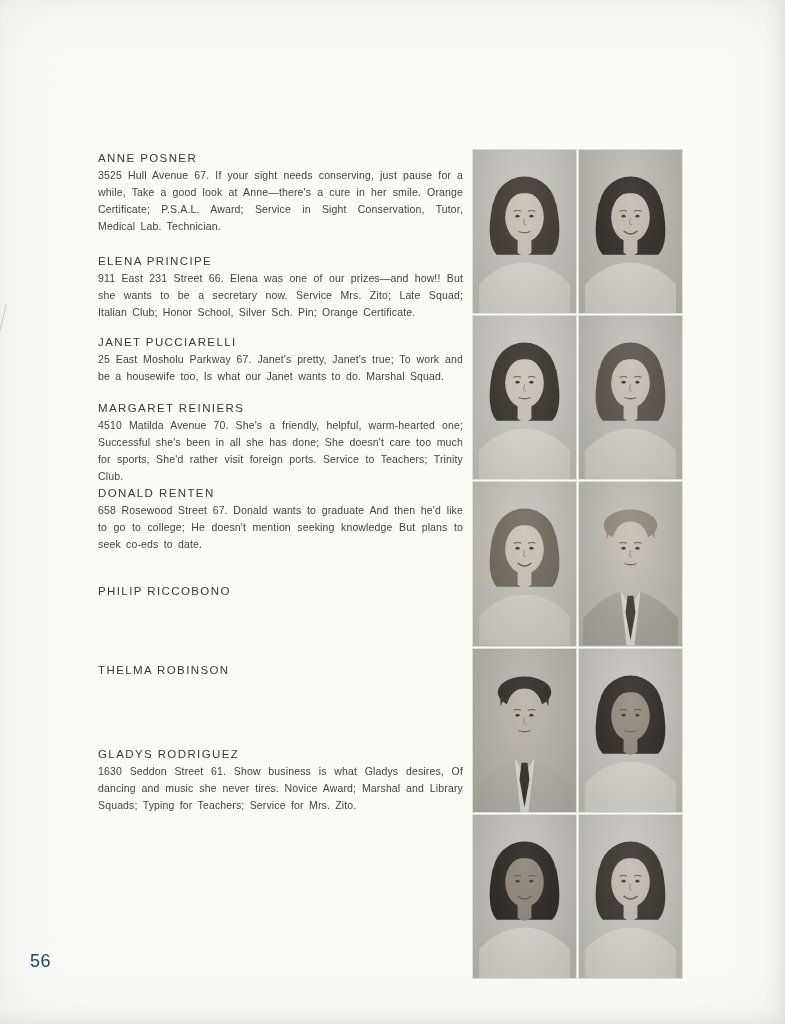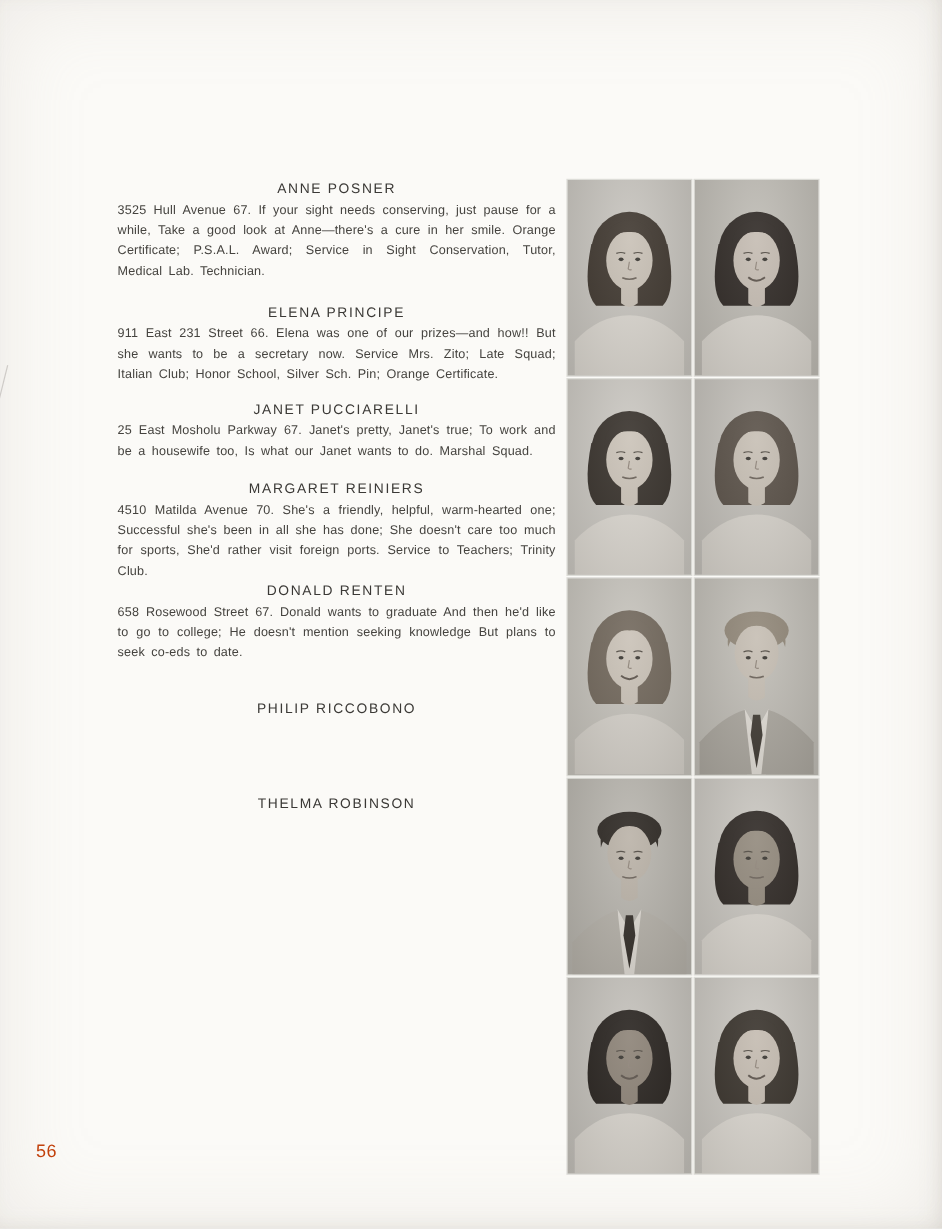--- a/index.html
+++ b/index.html
@@ -16,32 +16,32 @@
   .entry:nth-child(2){top:253px}
   .entry:nth-child(3){top:334px}
   .entry:nth-child(4){top:400px}
   .entry:nth-child(5){top:485px}
   .entry:nth-child(6){top:583px}
   .entry:nth-child(7){top:662px}
   .entry:nth-child(8){top:746px}
   .entry:nth-child(9){top:836px}
   .entry:nth-child(10){top:918px}
   .entry-name{font-size:11.5px;line-height:17px;letter-spacing:1.4px;color:#3b3936;
-    text-transform:uppercase;text-align:center;}
+    text-transform:uppercase;}
   .entry-bio{margin:0;font-size:10.5px;line-height:17px;letter-spacing:.15px;
     word-spacing:2.2px;text-align:justify;color:#45433f;}
   .photo-grid{position:absolute;left:473px;top:150px;width:209px;height:828px;
     display:grid;grid-template-columns:1fr 1fr;grid-template-rows:repeat(5,1fr);gap:3px;}
   .photo{position:relative;margin:0;overflow:hidden;
     box-shadow:0 0 0 1px rgba(90,86,78,.18);}
   .photo::after{content:'';position:absolute;inset:0;pointer-events:none;
     background:radial-gradient(ellipse at 50% 30%, rgba(255,255,255,.12), rgba(40,38,34,.14) 95%);}
   .photo svg{display:block;width:100%;height:100%;}
-  .page-number{position:absolute;left:30px;top:951px;font-size:15px;
-    letter-spacing:.5px;color:#c2410c;}
+  .page-number{position:absolute;left:30px;top:951px;font-size:18px;
+    letter-spacing:.5px;color:#0c4a6e;}
 </style>
 </head>
 <body>
 
 <div class="page">
   <div class="scan-artifact"></div>
 
   <div class="entries-col">
   <div class="entry">
     <div class="entry-name">ANNE POSNER</div>
@@ -71,20 +71,24 @@
 
   <div class="entry">
     <div class="entry-name">PHILIP RICCOBONO</div>
   </div>
 
 
   <div class="entry">
     <div class="entry-name">THELMA ROBINSON</div>
   </div>
 
+  <div class="entry">
+    <div class="entry-name">GLADYS RODRIGUEZ</div>
+    <p class="entry-bio">1630 Seddon Street 61.  Show business is what Gladys desires, Of dancing and music she never tires.  Novice Award; Marshal and Library Squads; Typing for Teachers; Service for Mrs. Zito.</p>
+  </div>
 </div>
 
   <div class="photo-grid">
       <figure class="photo" aria-label="Anne Posner portrait" style="background: rgb(198, 195, 189);">
         <svg viewBox="0 0 104 163" preserveAspectRatio="xMidYMax meet" xmlns="http://www.w3.org/2000/svg">
       <ellipse cx="52" cy="58" rx="32" ry="33" fill="#3b332b"></ellipse>
       <path d="M20,52 Q12,92 24,104 L80,104 Q92,92 84,52 Z" fill="#3b332b"></path>
       <path d="M45,86 L45,102 Q52,108 59,102 L59,86 Z" fill="#c7bfb4"></path>
       <path d="M6,163 L6,134 Q26,112 52,112 Q78,112 98,134 L98,163 Z" fill="#dad6cf"></path>
       <ellipse cx="52" cy="66" rx="19.5" ry="25" fill="#c7bfb4"></ellipse>

